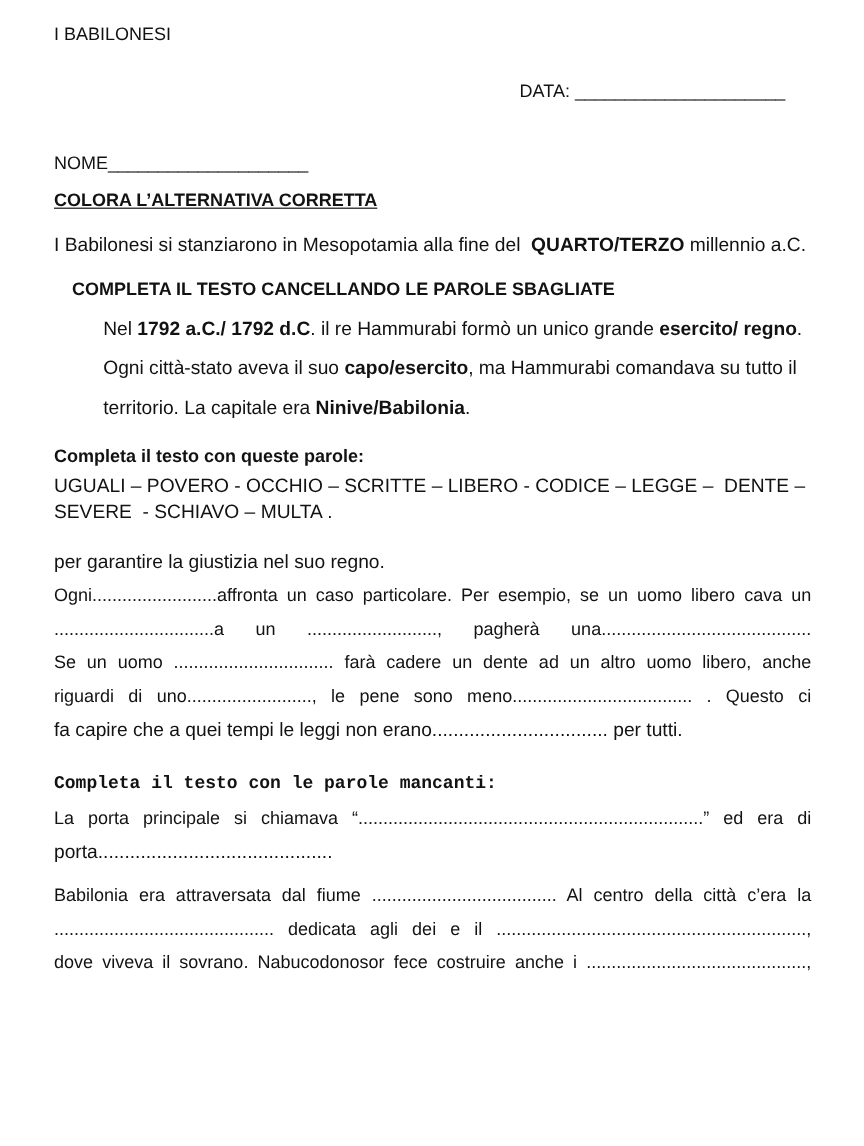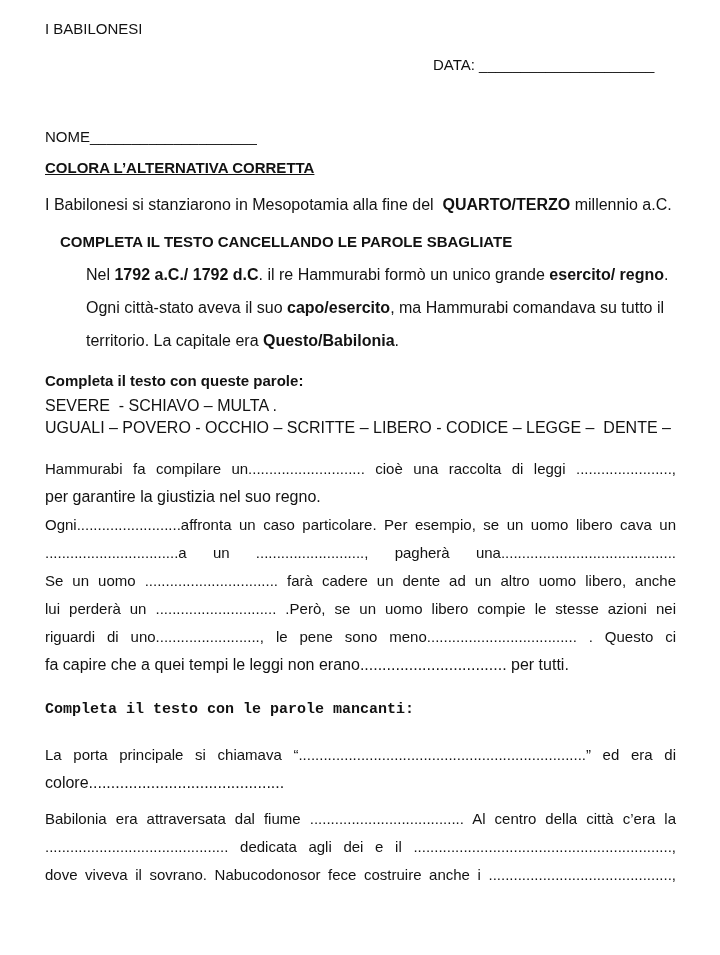--- a/index.html
+++ b/index.html
@@ -17,37 +17,37 @@
   }
   
   .t-line { font-size: 15px; line-height: 24px; white-space: pre; }
   .line   { font-size: 16px; white-space: pre; }
   
   .j      { font-size: 15px; text-align: justify; text-align-last: justify; white-space: normal; }
   .h {
     font-weight: bold; font-size: 15px; line-height: 20px; white-space: pre;
   }
   .header-row { position: relative; font-size: 15px; line-height: 24px; white-space: pre; margin-top: 12px; }
-  .date-field { position: absolute; left: 388px; top: 0; white-space: pre; }
+  .date-field { position: absolute; left: 388px; top: 12px; white-space: pre; }
 
   .h-colora   { margin-top: 9px; text-decoration: underline; }
   .colora-line { margin-top: 17px; line-height: 20px; }
   .h-cancella { margin-top: 17px; margin-left: 15px; }
   .para { margin: 0; }
   .lh33 .line, .lh33.j, .lh33 .j { line-height: 33px; margin-left: 41px; }
   .lh28 .line, .lh28 .j, .lh28 > div { line-height: 28px; }
   .lh22 .line { line-height: 22px; }
   .cancella-para { margin-top: 6px; }
   .h-parole   { margin-top: 14px; }
   .parole-list { margin-top: 4px; }
   .codice-p1  { margin-top: 16px; }
   .codice-p2  { margin-top: 0; }
   .h-mancanti { margin-top: 21px; font-family: Liberation Mono, monospace; }
   .citta-para { margin-top: 11px; }
-  .porta-para { margin-top: 21px; }
+  .porta-para { margin-top: 5px; }
   .fiume-para { margin-top: 8px; }
   b { font-weight: bold; }
 </style>
 </head>
 <body>
 
 <div class="page">
 
   <div class="t-line">I BABILONESI</div>
 
@@ -58,50 +58,48 @@
 
   <div class="h h-colora">COLORA L’ALTERNATIVA CORRETTA</div>
 
   <div class="line colora-line"><span>I Babilonesi si stanziarono in Mesopotamia alla fine del  </span><b>QUARTO/TERZO</b><span> millennio a.C.</span></div>
 
   <div class="h h-cancella">COMPLETA IL TESTO CANCELLANDO LE PAROLE SBAGLIATE</div>
 
   <div class="para lh33 cancella-para">
     <div class="line"><span>Nel </span><b>1792 a.C./ 1792 d.C</b><span>. il re Hammurabi formò un unico grande </span><b>esercito/ regno</b><span>.</span></div>
     <div class="line"><span>Ogni città-stato aveva il suo </span><b>capo/esercito</b><span>, ma Hammurabi comandava su tutto il</span></div>
-    <div class="line"><span>territorio. La capitale era </span><b>Questo/Babilonia</b><span>.</span></div>
+    <div class="line"><span>territorio. La capitale era </span><b>Ninive/Babilonia</b><span>.</span></div>
   </div>
 
   <div class="h h-parole">Completa il testo con queste parole:</div>
 
   <div class="para lh22 parole-list">
+    <div class="line">UGUALI – POVERO - OCCHIO – SCRITTE – LIBERO - CODICE – LEGGE –  DENTE –</div>
     <div class="line">SEVERE  - SCHIAVO – MULTA .</div>
-    <div class="line">UGUALI – POVERO - OCCHIO – SCRITTE – LIBERO - CODICE – LEGGE –  DENTE –</div>
   </div>
 
   <div class="para lh28 codice-p1">
-    <div class="j">Hammurabi fa compilare un............................ cioè una raccolta di leggi .......................,</div>
     <div class="line">per garantire la giustizia nel suo regno.</div>
   </div>
 
   <div class="para lh28 codice-p2">
     <div class="j">Ogni.........................affronta un caso particolare. Per esempio, se un uomo libero cava un</div>
     <div class="j">................................a un .........................., pagherà una..........................................</div>
     <div class="j">Se un uomo ................................ farà cadere un dente ad un altro uomo libero, anche</div>
-    <div class="j">lui perderà un ............................. .Però, se un uomo libero compie le stesse azioni nei</div>
     <div class="j">riguardi di uno........................., le pene sono meno.................................... . Questo ci</div>
     <div class="line">fa capire che a quei tempi le leggi non erano................................. per tutti.</div>
   </div>
 
   <div class="h h-mancanti">Completa il testo con le parole mancanti:</div>
 
 
   <div class="para lh28 porta-para">
     <div class="j">La porta principale si chiamava “.....................................................................” ed era di</div>
-    <div class="line">colore............................................</div>
+    <div class="line">porta............................................</div>
   </div>
 
   <div class="para lh28 fiume-para">
     <div class="j">Babilonia era attraversata dal fiume ..................................... Al centro della città c’era la</div>
     <div class="j">............................................ dedicata agli dei e il ..............................................................,</div>
     <div class="j">dove viveva il sovrano. Nabucodonosor fece costruire anche i ............................................,</div>
 
   </div>
 
 </div>

